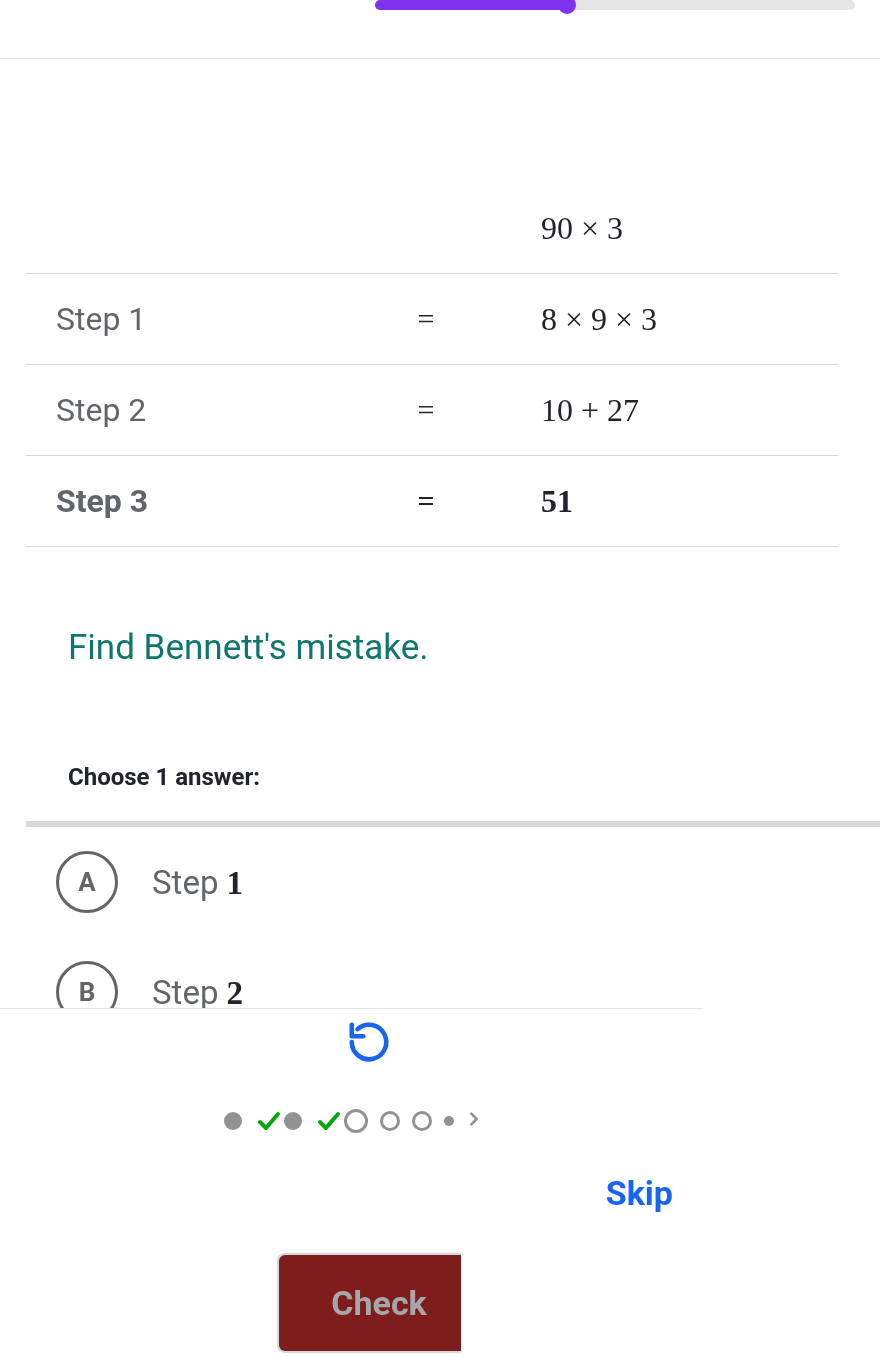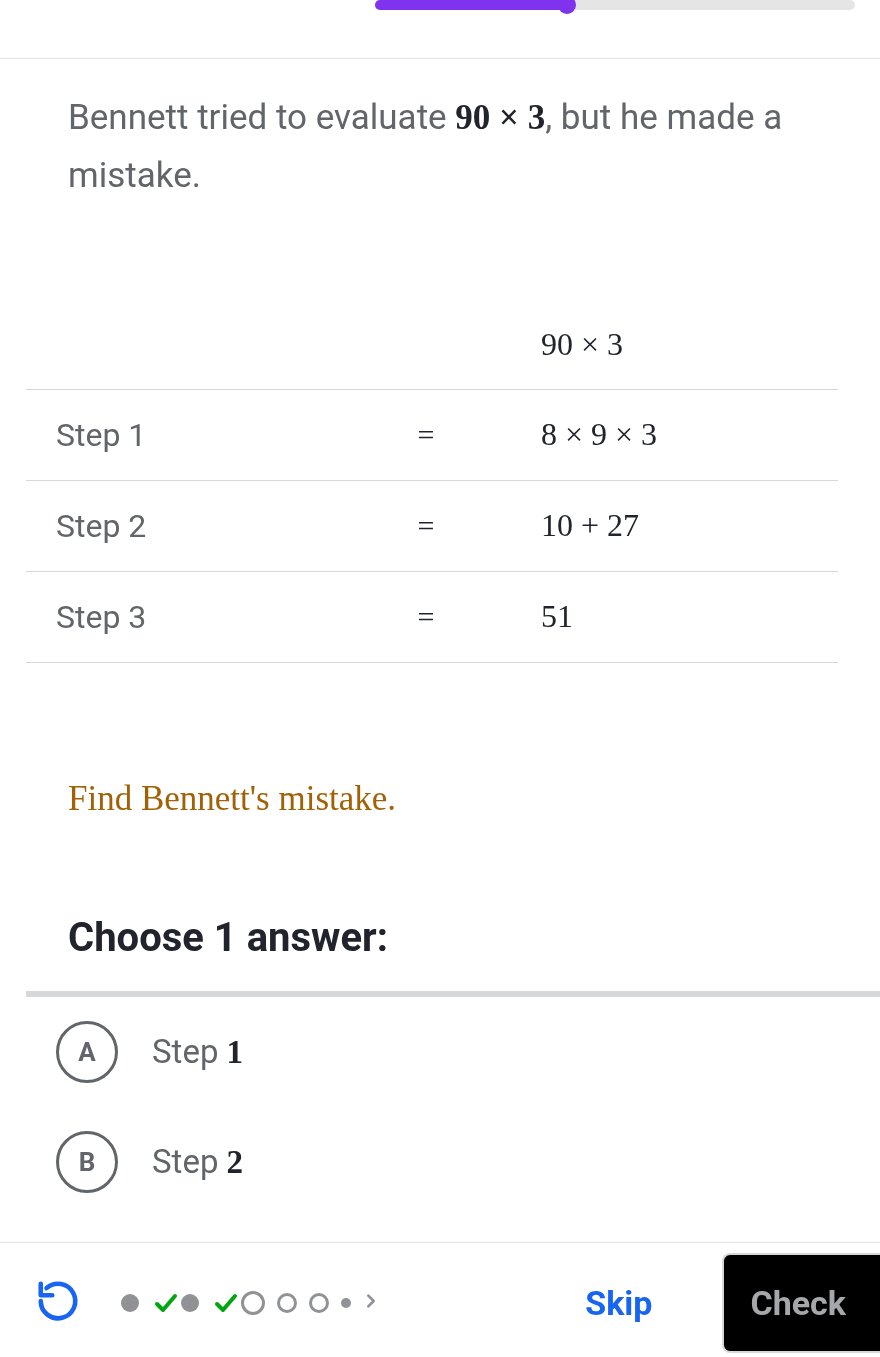--- a/index.html
+++ b/index.html
@@ -11,55 +11,52 @@
   .rule{border-top:1px solid #e3e3e3;margin-top:40px;}
   .content{padding:30px 0 0 68px;}
   .prompt{font-size:35px;color:#626569;line-height:1.65;padding-right:10px;}
   .prompt .math{color:#21242c;font-weight:700;}
   table.work{width:100%;border-collapse:collapse;margin-top:95px;margin-left:-42px;}
   table.work td{padding:26px 0;vertical-align:middle;}
   table.work tr.b td{border-top:1px solid #d6d8da;}
   table.work td.step{font-size:32px;color:#626569;padding-left:30px;width:285px;}
   table.work td.eq{font-size:30px;color:#21242c;width:170px;text-align:center;}
   table.work td.expr{font-size:32px;color:#21242c;padding-left:30px;}
-  table.work tr.last td{border-bottom:1px solid #d6d8da;}
-  .instr{font-size:35px;color:#a16207;margin-top:116px;font-family:Liberation Serif, serif;}
-  .choose{font-size:40px;font-weight:700;color:#21242c;margin-top:95px;}
+  table.work tr.last td{border-bottom:1px solid #d6d8da;font-weight:bold;}
+  .instr{font-size:35px;color:#0f766e;margin-top:80px;}
+  .choose{font-size:24px;font-weight:700;color:#21242c;margin-top:95px;}
   .options{margin-top:30px;border-top:6px solid #d6d8da;margin-left:-42px;}
   .opt{display:flex;align-items:center;gap:34px;padding:24px 0 24px 30px;cursor:pointer;}
   .badge{width:56px;height:56px;border:3px solid #626569;border-radius:50%;display:flex;align-items:center;justify-content:center;font-size:26px;font-weight:700;color:#626569;flex:0 0 auto;}
   .opt .lbl{font-size:33px;color:#626569;}
   .opt .lbl .math{color:#21242c;font-weight:700;}
-  .footer{position:fixed;bottom:0;left:0;width:880px;box-sizing:border-box;border-top:1px solid #e3e3e3;background:#fff;display:flex;align-items:center;padding:10px 0 4px 35px;gap:40px;}
+  .footer{position:fixed;bottom:0;left:0;width:703px;box-sizing:border-box;border-top:1px solid #e3e3e3;background:#fff;display:flex;align-items:center;padding:10px 0 4px 35px;gap:40px;flex-direction:column;}
   .reload{color:#1865f2;cursor:pointer;}
   .reload svg{width:46px;height:46px;}
   .dots{display:flex;flex-wrap:wrap;align-items:center;gap:12px;width:290px;}
   .d{width:18px;height:18px;border-radius:50%;background:#909296;flex:0 0 auto;}
   .d.check{background:none;}
   .d.check svg{width:30px;height:24px;display:block;margin-top:-3px;}
   .d.ring{background:none;border:3px solid #909296;width:18px;height:18px;}
   .d.sm{width:14px;height:14px;background:none;border:3px solid #909296;}
   .skip{margin-left:auto;font-size:34px;font-weight:700;color:#1865f2;cursor:pointer;padding-right:30px;}
-  .check-btn{font-size:34px;font-weight:700;color:#a5a7ab;background:#000000;border:2px solid #d6d8da;border-radius:8px 0 0 8px;border-right:none;padding:28px 34px 28px 26px;cursor:pointer;}
+  .check-btn{font-size:34px;font-weight:700;color:#a5a7ab;background:#7f1d1d;border:2px solid #d6d8da;border-radius:8px 0 0 8px;border-right:none;padding:28px 34px 28px 52px;cursor:pointer;}
 </style>
 </head>
 <body>
 
 <div class="topbar">
   <div class="progress-track">
     <div class="progress-fill"></div>
     <div class="progress-knob"></div>
   </div>
 </div>
 <div class="rule"></div>
 
 <div class="content">
-  <div class="prompt">
-    <span>Bennett tried to evaluate </span><span class="math">90 × 3</span><span>, but he made a mistake.</span>
-  </div>
 
   <table class="work">
     <tbody>
         <tr>
       <td class="step"></td>
       <td class="eq"></td>
       <td class="expr math">90 × 3</td>
     </tr>
     <tr class="b">
       <td class="step">Step 1</td>

